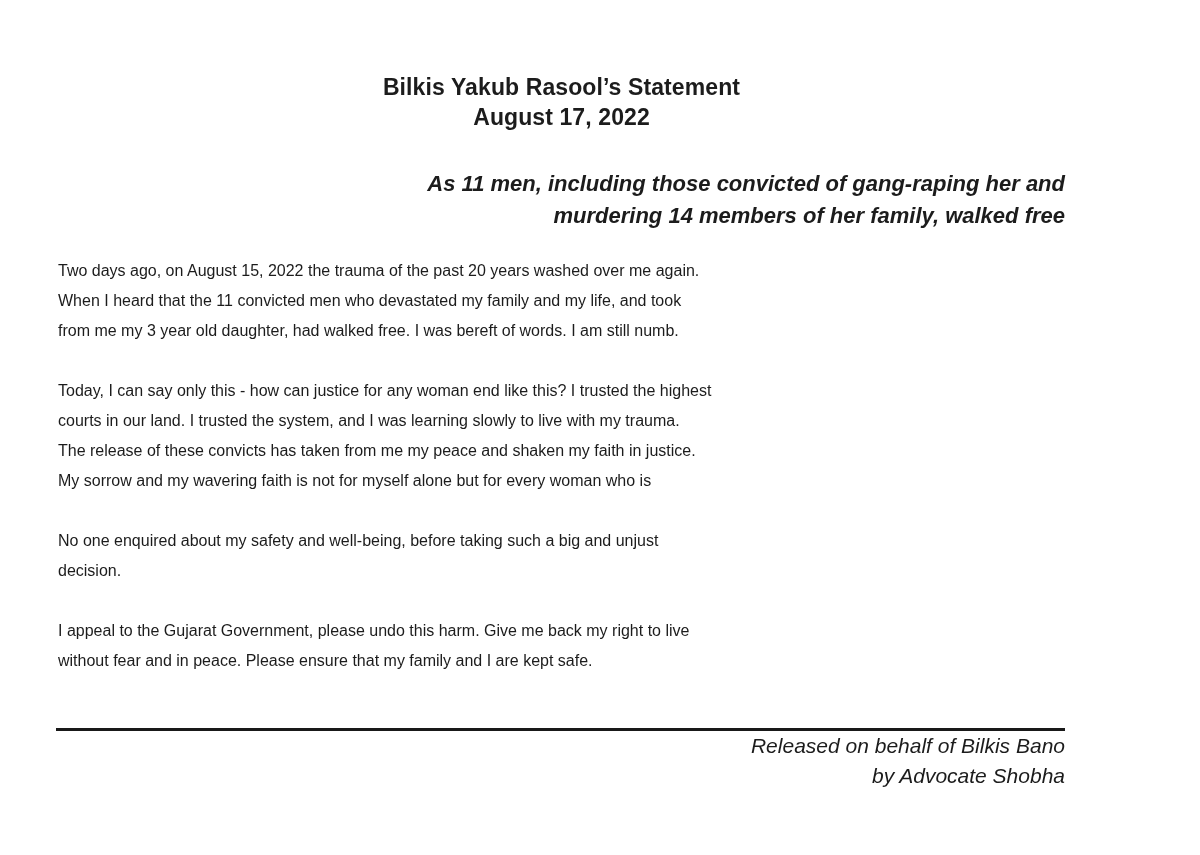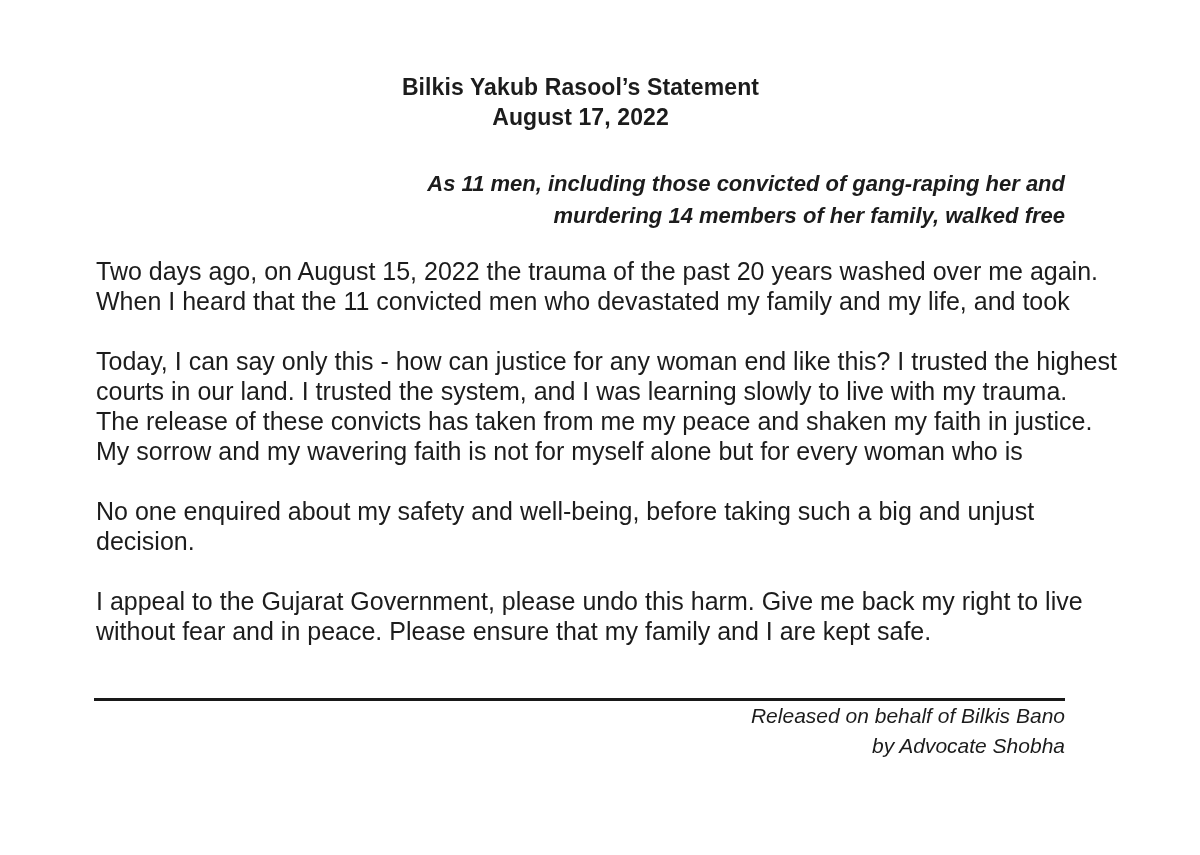--- a/index.html
+++ b/index.html
@@ -11,21 +11,21 @@
     height: 855px;
     background: #ffffff;
     font-family: "Liberation Sans", sans-serif;
     color: #1c1c1c;
     overflow: hidden;
   }
   .page {
     box-sizing: border-box;
     width: 1200px;
     height: 855px;
-    padding: 72px 135px 0 96px;
+    padding: 72px 135px 0 58px;
     background: #ffffff;
   }
   .title-line {
     font-size: 23px;
     font-weight: 700;
     text-align: center;
     line-height: 30px;
     letter-spacing: 0.1px;
   }
   .subtitle {
@@ -35,21 +35,21 @@
     font-style: italic;
     text-align: right;
     line-height: 32px;
   }
   .bodytext {
     display: flow-root;
     margin-top: 24px;
   }
   .para {
     margin: 0 0 30px 0;
-    font-size: 25px;
+    font-size: 16px;
     font-weight: 400;
     line-height: 30px;
   }
   .line {
     display: block;
     white-space: nowrap;
   }
   .rule {
     margin-top: 22px;
     margin-left: -2px;
@@ -75,20 +75,21 @@
   <div class="subtitle">
     <div class="line">As 11 men, including those convicted of gang-raping her and</div>
     <div class="line">murdering 14 members of her family, walked free</div>
   </div>
 
   <div class="bodytext">
 
     <p class="para">
       <span class="line">Two days ago, on August 15, 2022 the trauma of the past 20 years washed over me again.</span>
       <span class="line">When I heard that the 11 convicted men who devastated my family and my life, and took</span>
+      <span class="line">from me my 3 year old daughter, had walked free. I was bereft of words. I am still numb.</span>
     </p>
 
     <p class="para">
       <span class="line">Today, I can say only this - how can justice for any woman end like this? I trusted the highest</span>
       <span class="line">courts in our land. I trusted the system, and I was learning slowly to live with my trauma.</span>
       <span class="line">The release of these convicts has taken from me my peace and shaken my faith in justice.</span>
       <span class="line">My sorrow and my wavering faith is not for myself alone but for every woman who is</span>
     </p>
 
     <p class="para">

